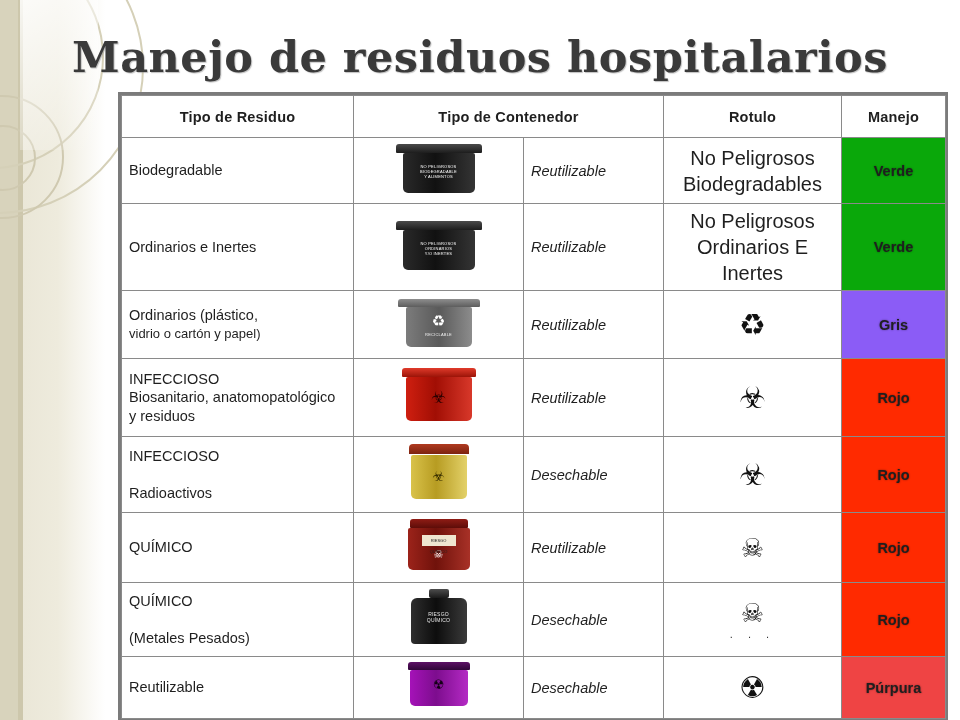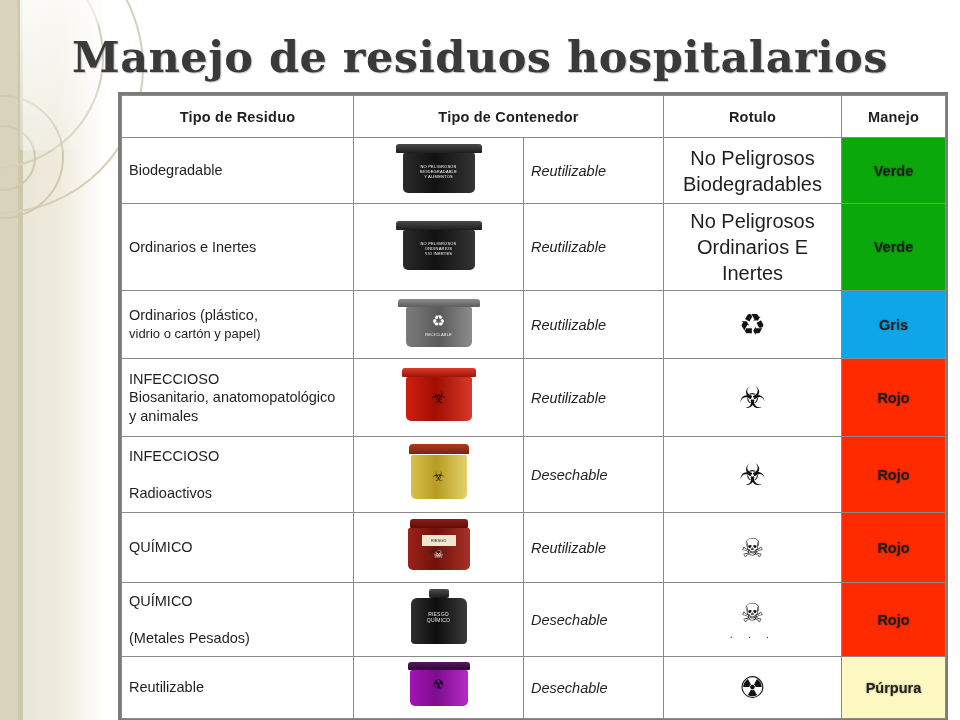--- a/index.html
+++ b/index.html
@@ -300,29 +300,29 @@
           <span class="lid"></span>
           <span class="body"></span>
           <span class="glyph">♻</span>
           <span class="lbl">RECICLABLE</span>
         </span>
       </td>
       <td class="reuso">Reutilizable</td>
       <td class="rotulo">
         <span class="sym">♻</span>
       </td>
-      <td class="color" style="background:#0ea5e9">
+      <td class="color" style="background:#8b5cf6">
         <span>Gris</span>
       </td>
     </tr>
 
     <tr class="row" style="height:78px">
       <td class="tipo">
         <span>INFECCIOSO</span><br>
-        <span>Biosanitario, anatomopatológico y animales</span>
+        <span>Biosanitario, anatomopatológico y residuos</span>
       </td>
       <td class="cont">
         <span class="bin bin-red">
           <span class="lid"></span>
           <span class="body"></span>
           <span class="glyph">☣</span>
         </span>
       </td>
       <td class="reuso">Reutilizable</td>
       <td class="rotulo">
@@ -402,20 +402,20 @@
         <span class="bin bin-purple">
           <span class="lid"></span>
           <span class="body"></span>
           <span class="glyph">☢</span>
         </span>
       </td>
       <td class="reuso">Desechable</td>
       <td class="rotulo">
         <span class="sym">☢</span>
       </td>
-      <td class="color" style="background:#fef9c3">
+      <td class="color" style="background:#ef4444">
         <span>Púrpura</span>
       </td>
     </tr>
 
   </tbody>
 </table>
 </div>
 
 </body></html>

